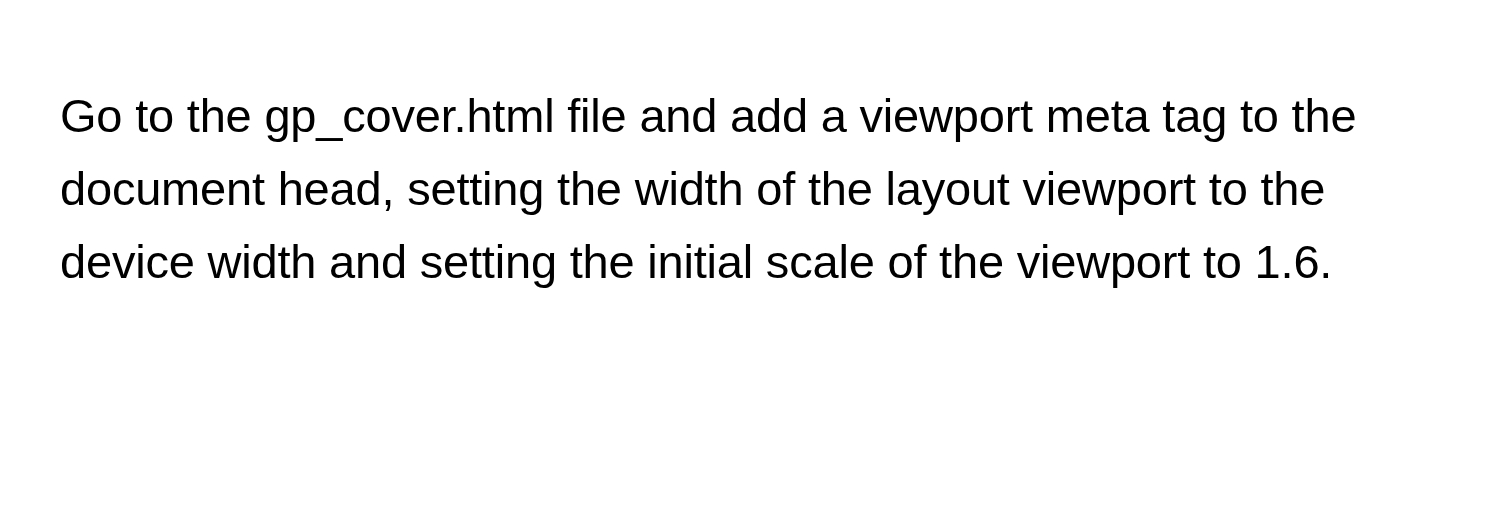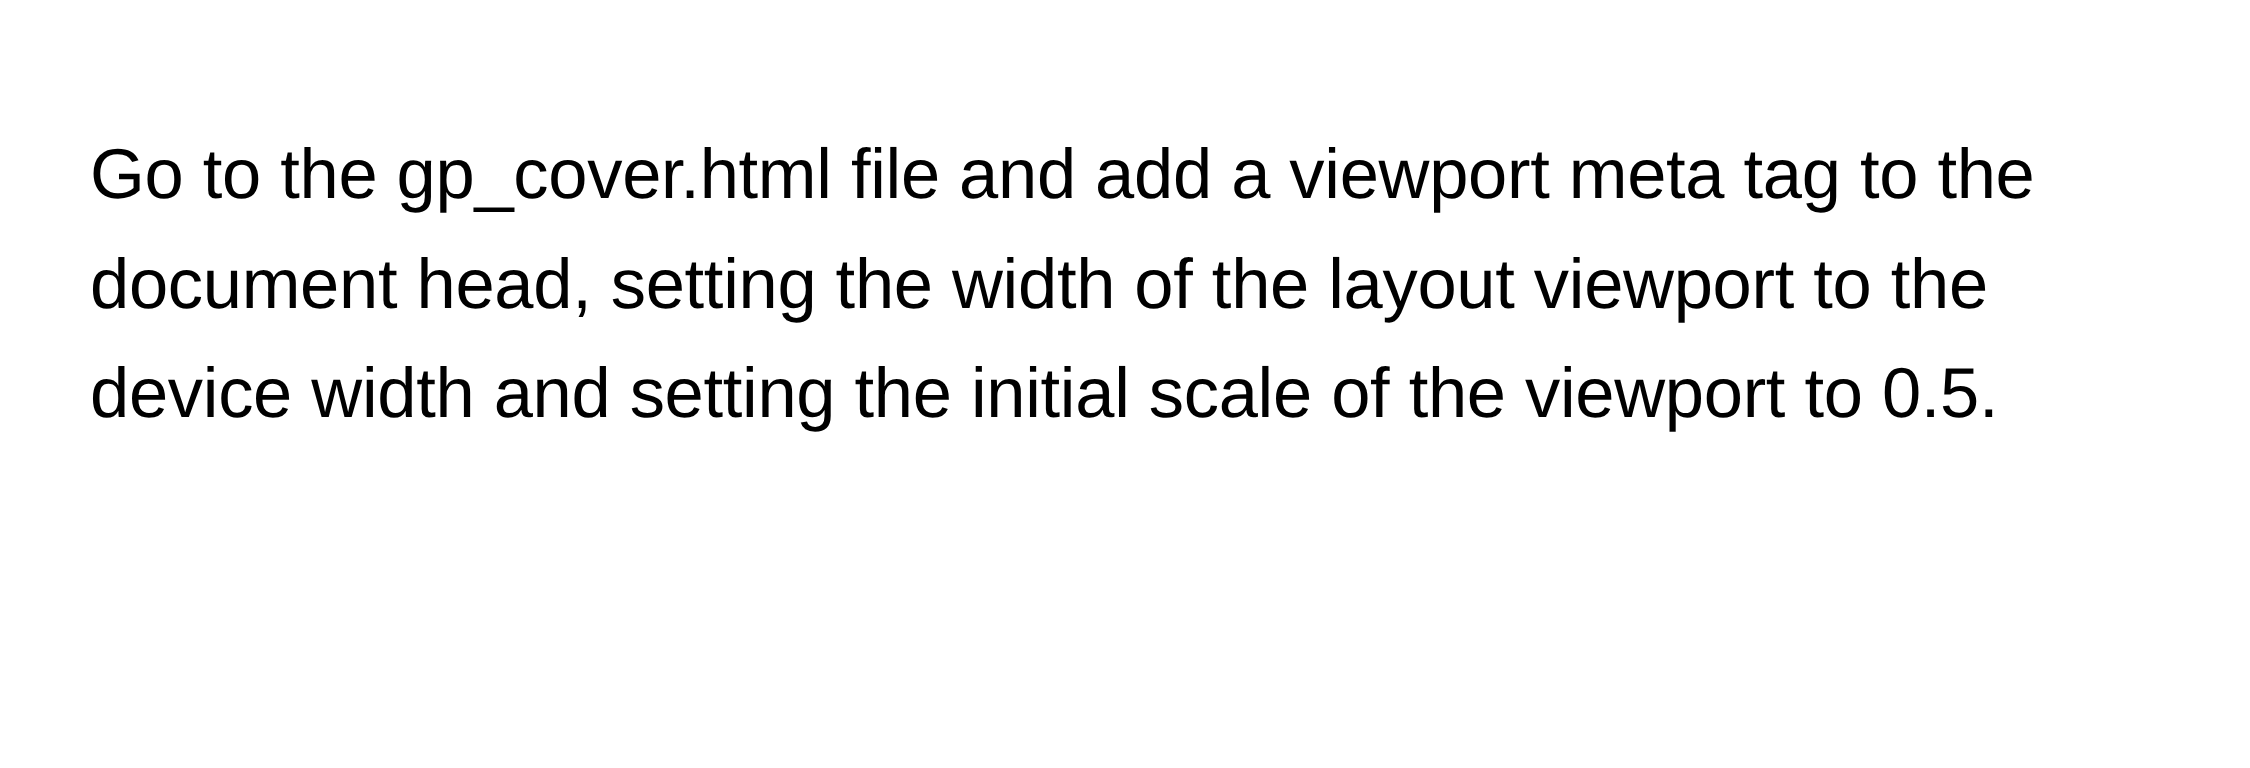--- a/index.html
+++ b/index.html
@@ -19,13 +19,13 @@
       line-height: 1.55;
       color: #000000;
       font-weight: 400;
       letter-spacing: -0.2px;
       max-width: 1380px;
     }
   </style>
 </head>
 <body>
 
-<p class="instruction-text">Go to the gp_cover.html file and add a viewport meta tag to the document head, setting the width of the layout viewport to the device width and setting the initial scale of the viewport to 0.5.</p>
+<p class="instruction-text">Go to the gp_cover.html file and add a viewport meta tag to the document head, setting the width of the layout viewport to the device width and setting the initial scale of the viewport to 1.6.</p>
 
 </body></html>

